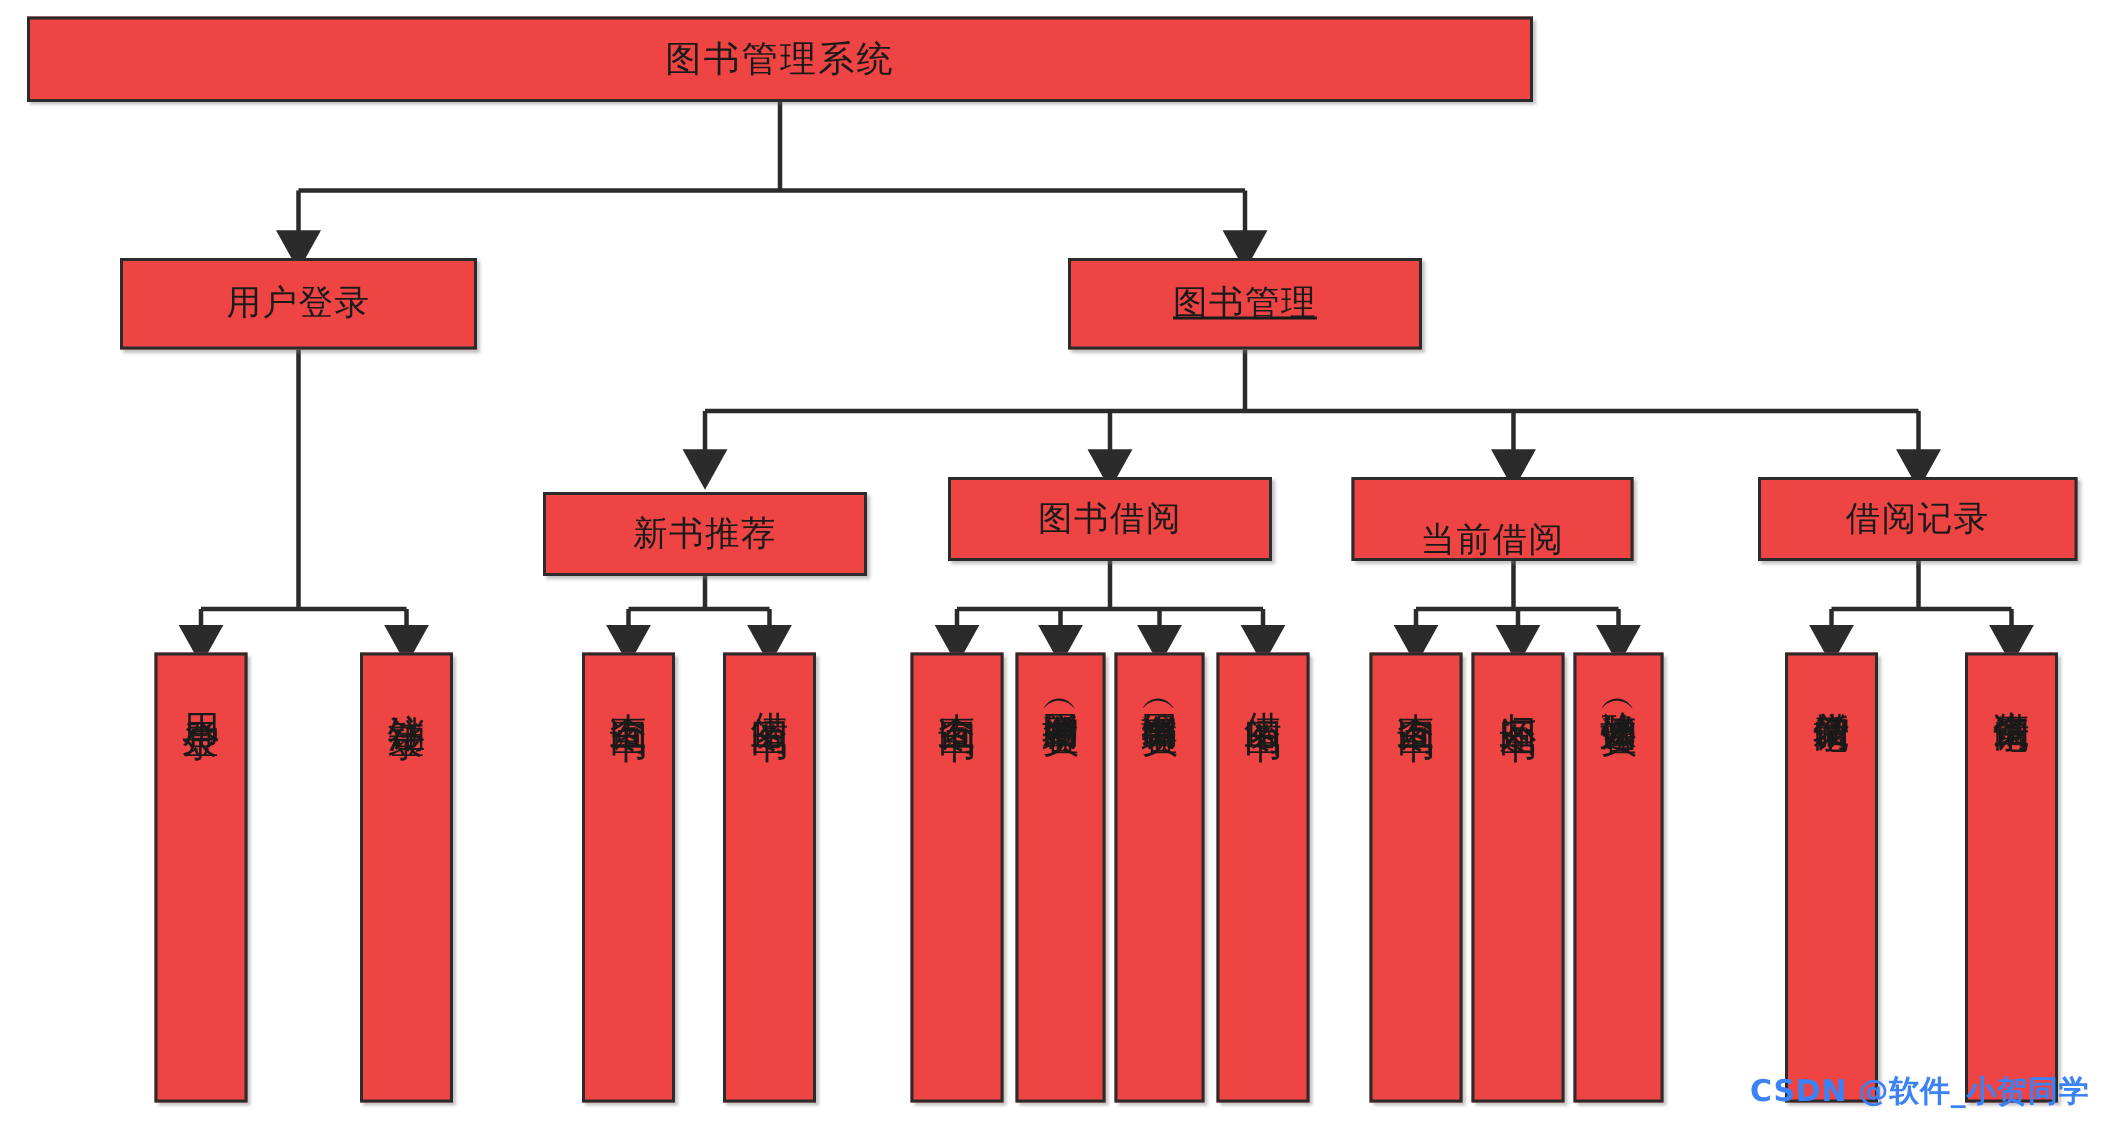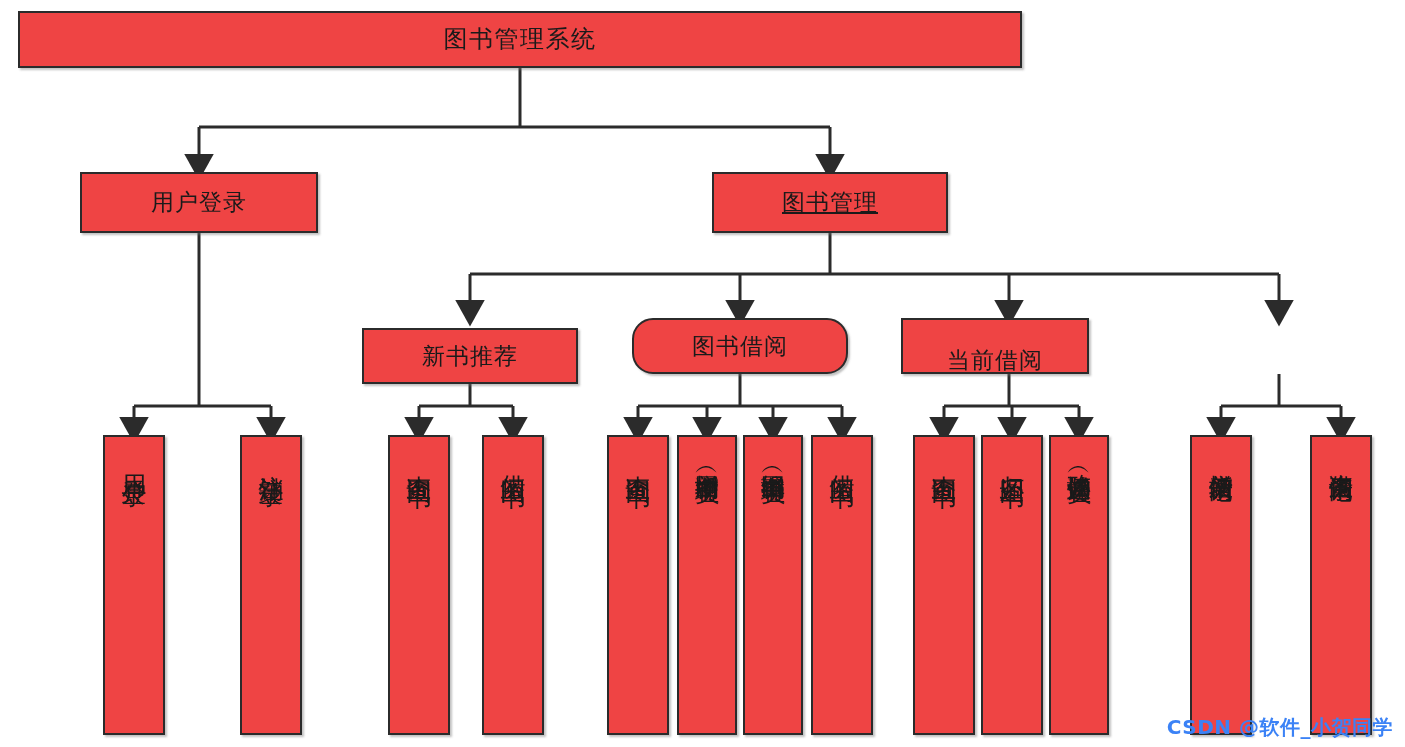--- a/index.html
+++ b/index.html
@@ -162,26 +162,29 @@
   <div class="node horiz" style="left:80px; top:172px; width:238px; height:61px;">
     <span class="node-label">用户登录</span>
   </div>
   <div class="node horiz" style="left:712px; top:172px; width:236px; height:61px;text-decoration:underline;">
     <span class="node-label">图书管理</span>
   </div>
 
   <div class="node horiz" style="left:362px; top:328px; width:216px; height:56px;">
     <span class="node-label">新书推荐</span>
   </div>
-  <div class="node horiz" style="left:632px; top:318px; width:216px; height:56px;border-radius:21px;">
+  <div class="node horiz" style="left:632px; top:318px; width:216px; height:56px;">
     <span class="node-label">图书借阅</span>
   </div>
   <div class="node horiz" style="left:901px; top:318px; width:188px; height:56px;align-items:flex-end;">
     <span class="node-label">当前借阅</span>
   </div>
+  <div class="node horiz" style="left:1172px; top:318px; width:213px; height:56px;">
+    <span class="node-label">借阅记录</span>
+  </div>
 
   <div class="node vert" style="left:103px; top:435px; width:62px; height:300px;">
     <span class="node-label">用户登录</span>
   </div>
   <div class="node vert" style="left:240px; top:435px; width:62px; height:300px;">
     <span class="node-label">注销登录</span>
   </div>
 
   <div class="node vert" style="left:388px; top:435px; width:62px; height:300px;">
     <span class="node-label">查询图书</span>

